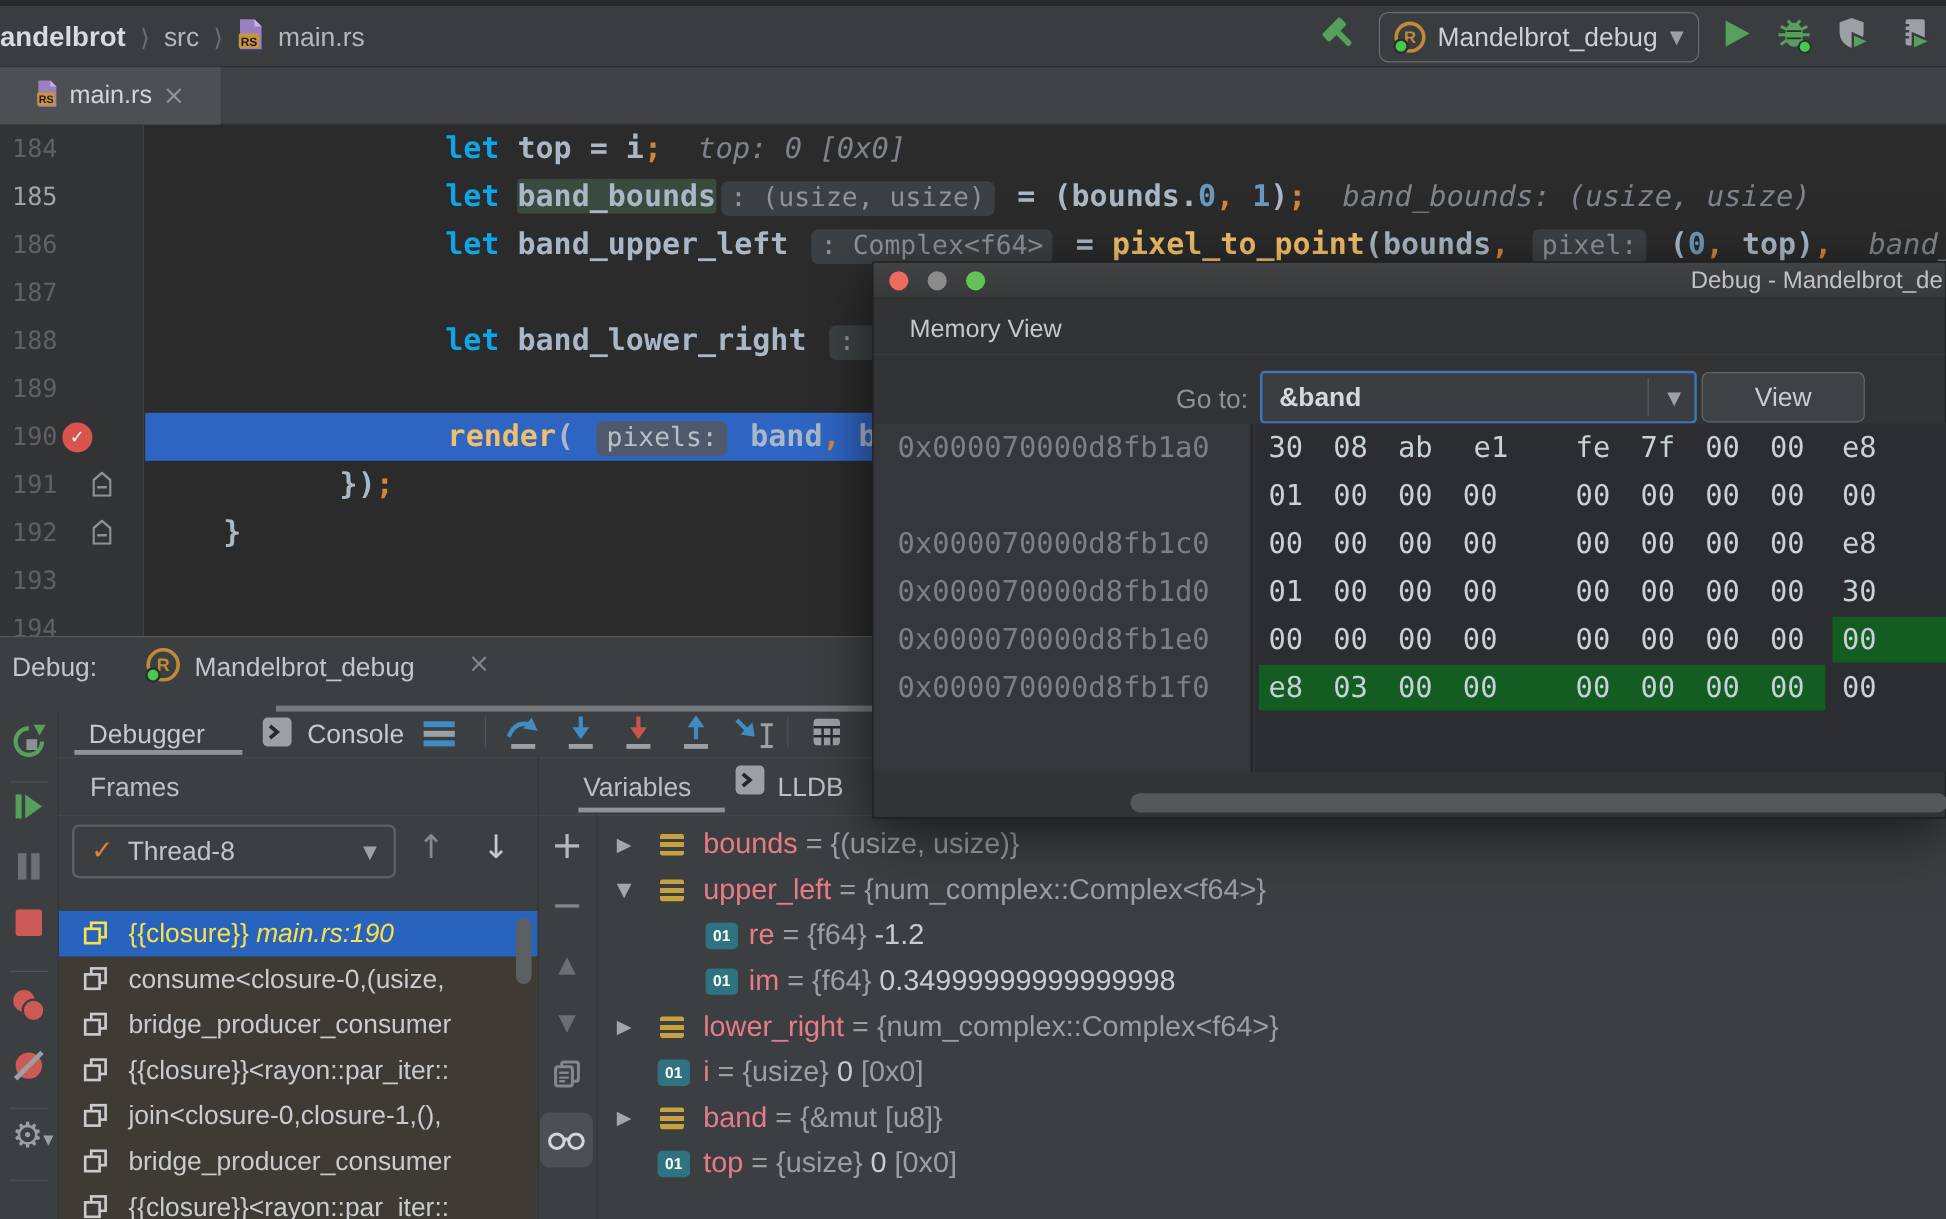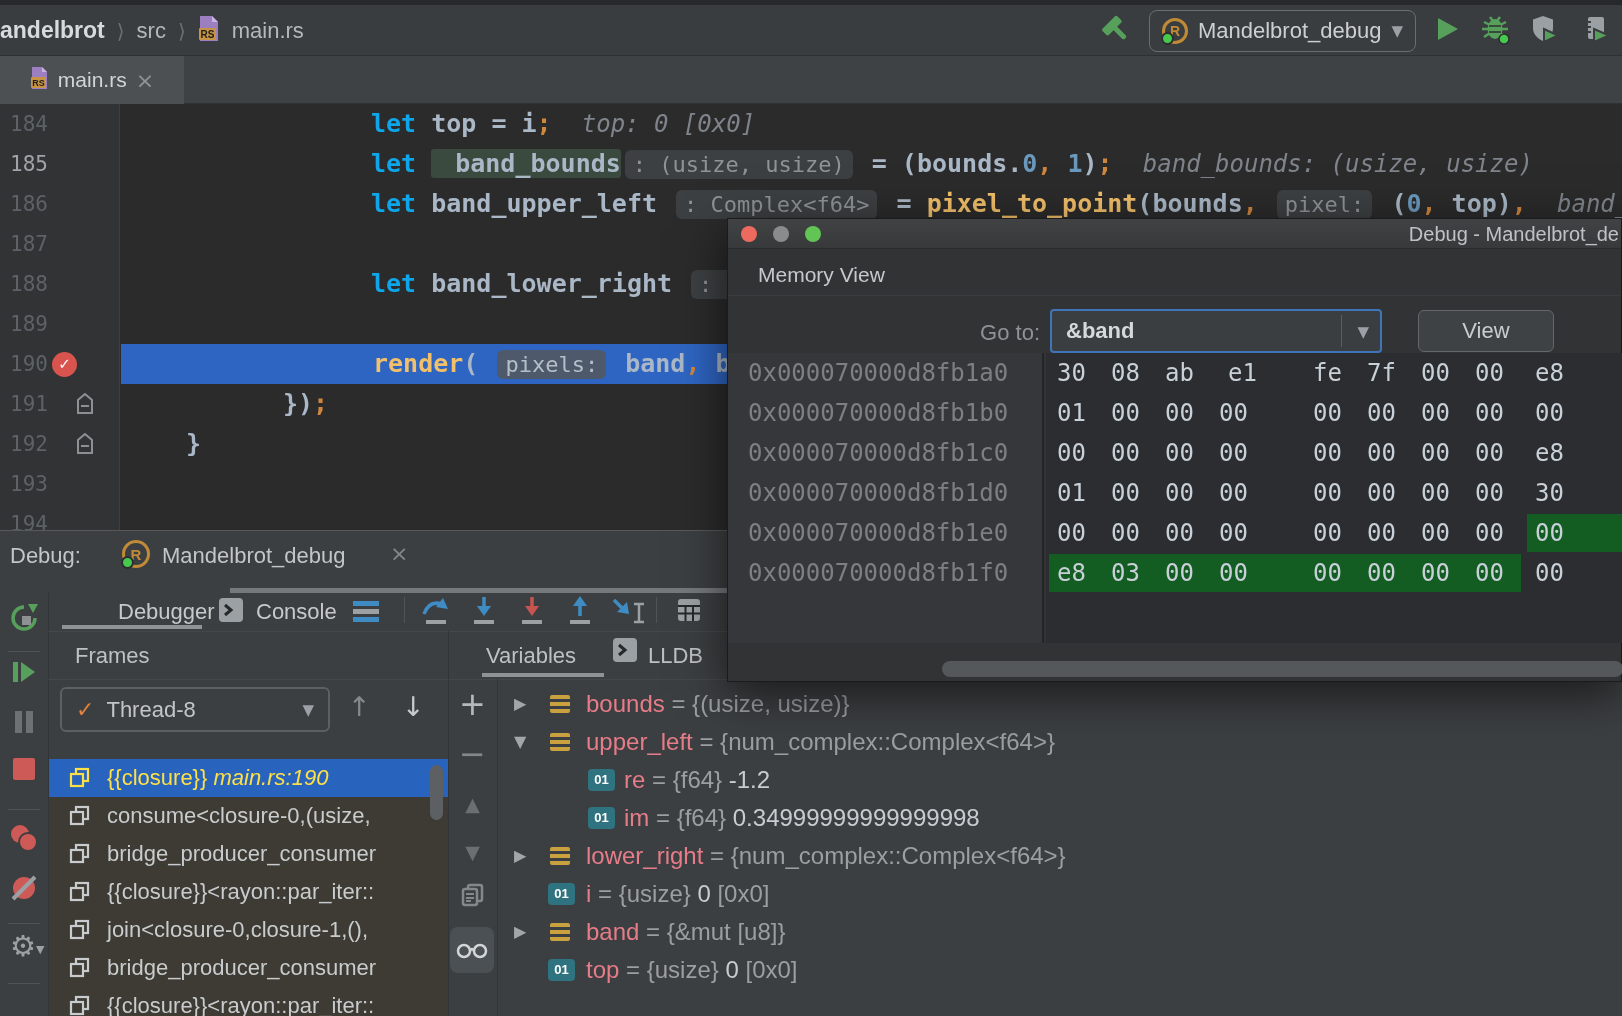--- a/index.html
+++ b/index.html
@@ -36,21 +36,21 @@
   .ln-num { position:absolute; left:10px; top:0; width:88px; line-height:40px; font-size:21px; color:#5d6266; font-family:"DejaVu Sans Mono", monospace; }
   .ln-num.cur { color:#a0a4a8; }
   .bp { position:absolute; left:52px; top:8px; width:25px; height:25px; background:#d9534f; border-radius:50%; color:#fff; font-size:15px; line-height:25px; text-align:center; font-family:"DejaVu Sans", sans-serif; }
   .fold { position:absolute; left:77px; top:9px; }
   .code-text { position:absolute; top:0; line-height:40px; font-size:25px; font-weight:bold; white-space:pre; color:#a9b7c6; }
   .s-kw { color:#0ea5e9; } .s-pl { color:#a9b7c6; } .s-num { color:#6a99bd; }
   .s-fn { color:#f2bf6a; } .s-sc { color:#d0863c; } .s-sp { color:#a9b7c6; }
   .s-hint { color:#7f848c; font-style:italic; font-weight:normal; font-size:24px; }
   .s-chip { background:#3d4042; color:#8f9398; border-radius:6px; padding:2px 8px; font-size:22px; font-weight:normal; margin:0 4px; }
   .s-chipx { background:#4e5a6b; color:#b6bec8; border-radius:6px; padding:2px 8px; font-size:22px; font-weight:normal; margin:0 4px; }
-  .s-sel { background:#3a4a3f; border-radius:3px; color:#a9b7c6;padding-left:24px; }
+  .s-sel { background:#3a4a3f; border-radius:3px; color:#a9b7c6; }
 
   
   .debug { position:absolute; left:0; top:530px; width:1622px; height:486px; background:#3c3f41; border-top:1px solid #565a5c; z-index:10; }
   .dbg-label { position:absolute; left:10px; top:12px; font-size:22px; color:#c3c6c9; }
   .dbg-tab-ic { position:absolute; left:122px; top:9px; }
   .dbg-tab-lbl { position:absolute; left:162px; top:12px; font-size:22px; color:#c3c6c9; }
   .dbg-tab-x { position:absolute; left:390px; top:10px; font-size:22px; color:#83878a; }
   .dbg-bar { position:absolute; left:230px; top:57px; width:718px; height:5px; background:#75797c; }
   .vsep-left { position:absolute; left:48px; top:62px; bottom:0; width:1px; background:#323537; }
   .hsep1 { position:absolute; left:48px; top:100px; width:1574px; height:1px; background:#45484a; }
@@ -83,21 +83,21 @@
   .vval { color:#c8ccd2; }
 
   
   .memwin { position:absolute; left:727px; top:218px; width:895px; height:464px; background:#313335; border:1px solid #1a1b1c; box-shadow:0 12px 45px rgba(0,0,0,0.6); z-index:50; }
   .mtitle { position:absolute; left:0; top:0; width:100%; height:30px; background:linear-gradient(#404244,#38393b); border-bottom:1px solid #2a2c2e; }
   .tl { position:absolute; top:7px; width:16px; height:16px; border-radius:50%; }
   .mtitle .txt { position:absolute; right:2px; top:4px; font-size:20px; color:#bfc2c5; white-space:nowrap; }
   .mv-label { position:absolute; left:30px; top:44px; font-size:21px; color:#c6c9cc; }
   .mv-sep { position:absolute; left:0; top:76px; width:100%; height:1px; background:#3a3d3f; }
   .goto-lbl { position:absolute; left:160px; top:101px; width:152px; text-align:right; font-size:22px; color:#8e9296; }
-  .combo { position:absolute; left:322px; top:90px; width:332px; height:44px; background:#3b3e41; border:2px solid #3f74ba; border-radius:4px; }
+  .combo { position:absolute; left:322px; top:90px; width:364px; height:44px; background:#3b3e41; border:2px solid #3f74ba; border-radius:4px; }
   .combo .val { position:absolute; left:14px; top:7px; font-size:22px; font-weight:bold; color:#d6d9dc; }
   .combo .div { position:absolute; right:38px; top:4px; bottom:4px; width:1px; background:#5a5e61; }
   .combo .caret { position:absolute; right:11px; top:12px; }
   .viewbtn { position:absolute; left:690px; top:91px; width:136px; height:42px; background:#3e4245; border:1px solid #64686b; border-radius:6px; font-size:22px; color:#c9ccd0; text-align:center; line-height:40px; }
   .memtable-l { position:absolute; left:0; top:134px; width:316px; height:290px; background:#35373a; border-right:2px solid #232527; }
   .memtable-r { position:absolute; left:318px; top:134px; width:577px; height:290px; background:#2b2d30; }
   .mrow { position:absolute; left:0; width:895px; height:40px; line-height:40px; font-family:"DejaVu Sans Mono", monospace; font-size:24px; }
   .mrow .addr { position:absolute; left:20px; color:#7c8084; }
   .mrow .b { position:absolute; color:#c8d0d8; }
   .mrow .hlrect { position:absolute; top:1px; height:38px; background:#135c22; }
@@ -277,21 +277,21 @@
         </svg></span>
     <span class="tbicon" style="left:9px;top:342px;"><svg width="30" height="30">
           <circle cx="15" cy="15" r="11" fill="#cd5a56"></circle>
           <line x1="4" y1="26" x2="26" y2="4" stroke="#9aa0a4" stroke-width="4"></line>
         </svg></span>
     <div class="ltsep" style="top:392px;"></div>
     <span class="tbicon glyph" style="left:10px;top:398px;font-size:29px;color:#9ba0a4;"><span>⚙</span><span class="glyph" style="font-size:11px;position:relative;top:-3px;">▼</span></span>
     <div class="ltsep" style="top:452px;"></div>
     <div class="vsep-left"></div>
 
-    <span class="ttl" style="left:74px;top:68px;color:#c7cacd;margin-left:44px;">Debugger</span>
+    <span class="ttl" style="left:74px;top:68px;color:#c7cacd;">Debugger</span>
     <div class="underline" style="left:62px;top:94px;width:140px;"></div>
     <span class="tbicon" style="left:218px;top:66px;"><svg width="26" height="26">
           <rect x="1" y="1" width="24" height="24" rx="4" fill="#9aa0a3"></rect>
           <path d="M7 8 L13 13 L7 18" fill="none" stroke="#26282a" stroke-width="3"></path>
         </svg></span>
     <span class="ttl" style="left:256px;top:68px;color:#c7cacd;">Console</span>
     <span class="tbicon" style="left:352px;top:68px;"><svg width="28" height="26">
           <rect x="1" y="2" width="26" height="5" fill="#3f8cc5"></rect>
           <rect x="1" y="10" width="26" height="5" fill="#9aa0a4"></rect>
           <rect x="1" y="18" width="26" height="5" fill="#3f8cc5"></rect>
@@ -446,21 +446,20 @@
           <span class="b" style="left: 383px;">08</span>
           <span class="b" style="left: 437px;">ab</span>
           <span class="b" style="left: 500px;">e1</span>
           <span class="b" style="left: 585px;">fe</span>
           <span class="b" style="left: 639px;">7f</span>
           <span class="b" style="left: 693px;">00</span>
           <span class="b" style="left: 747px;">00</span>
           <span class="b" style="left: 807px;">e8</span>
         </div>
         <div class="mrow" style="top: 174px;">
-          <span class="addr">0x000070000d8fb1b0</span>
           <span class="b" style="left: 329px;">01</span>
           <span class="b" style="left: 383px;">00</span>
           <span class="b" style="left: 437px;">00</span>
           <span class="b" style="left: 491px;">00</span>
           <span class="b" style="left: 585px;">00</span>
           <span class="b" style="left: 639px;">00</span>
           <span class="b" style="left: 693px;">00</span>
           <span class="b" style="left: 747px;">00</span>
           <span class="b" style="left: 807px;">00</span>
         </div>

